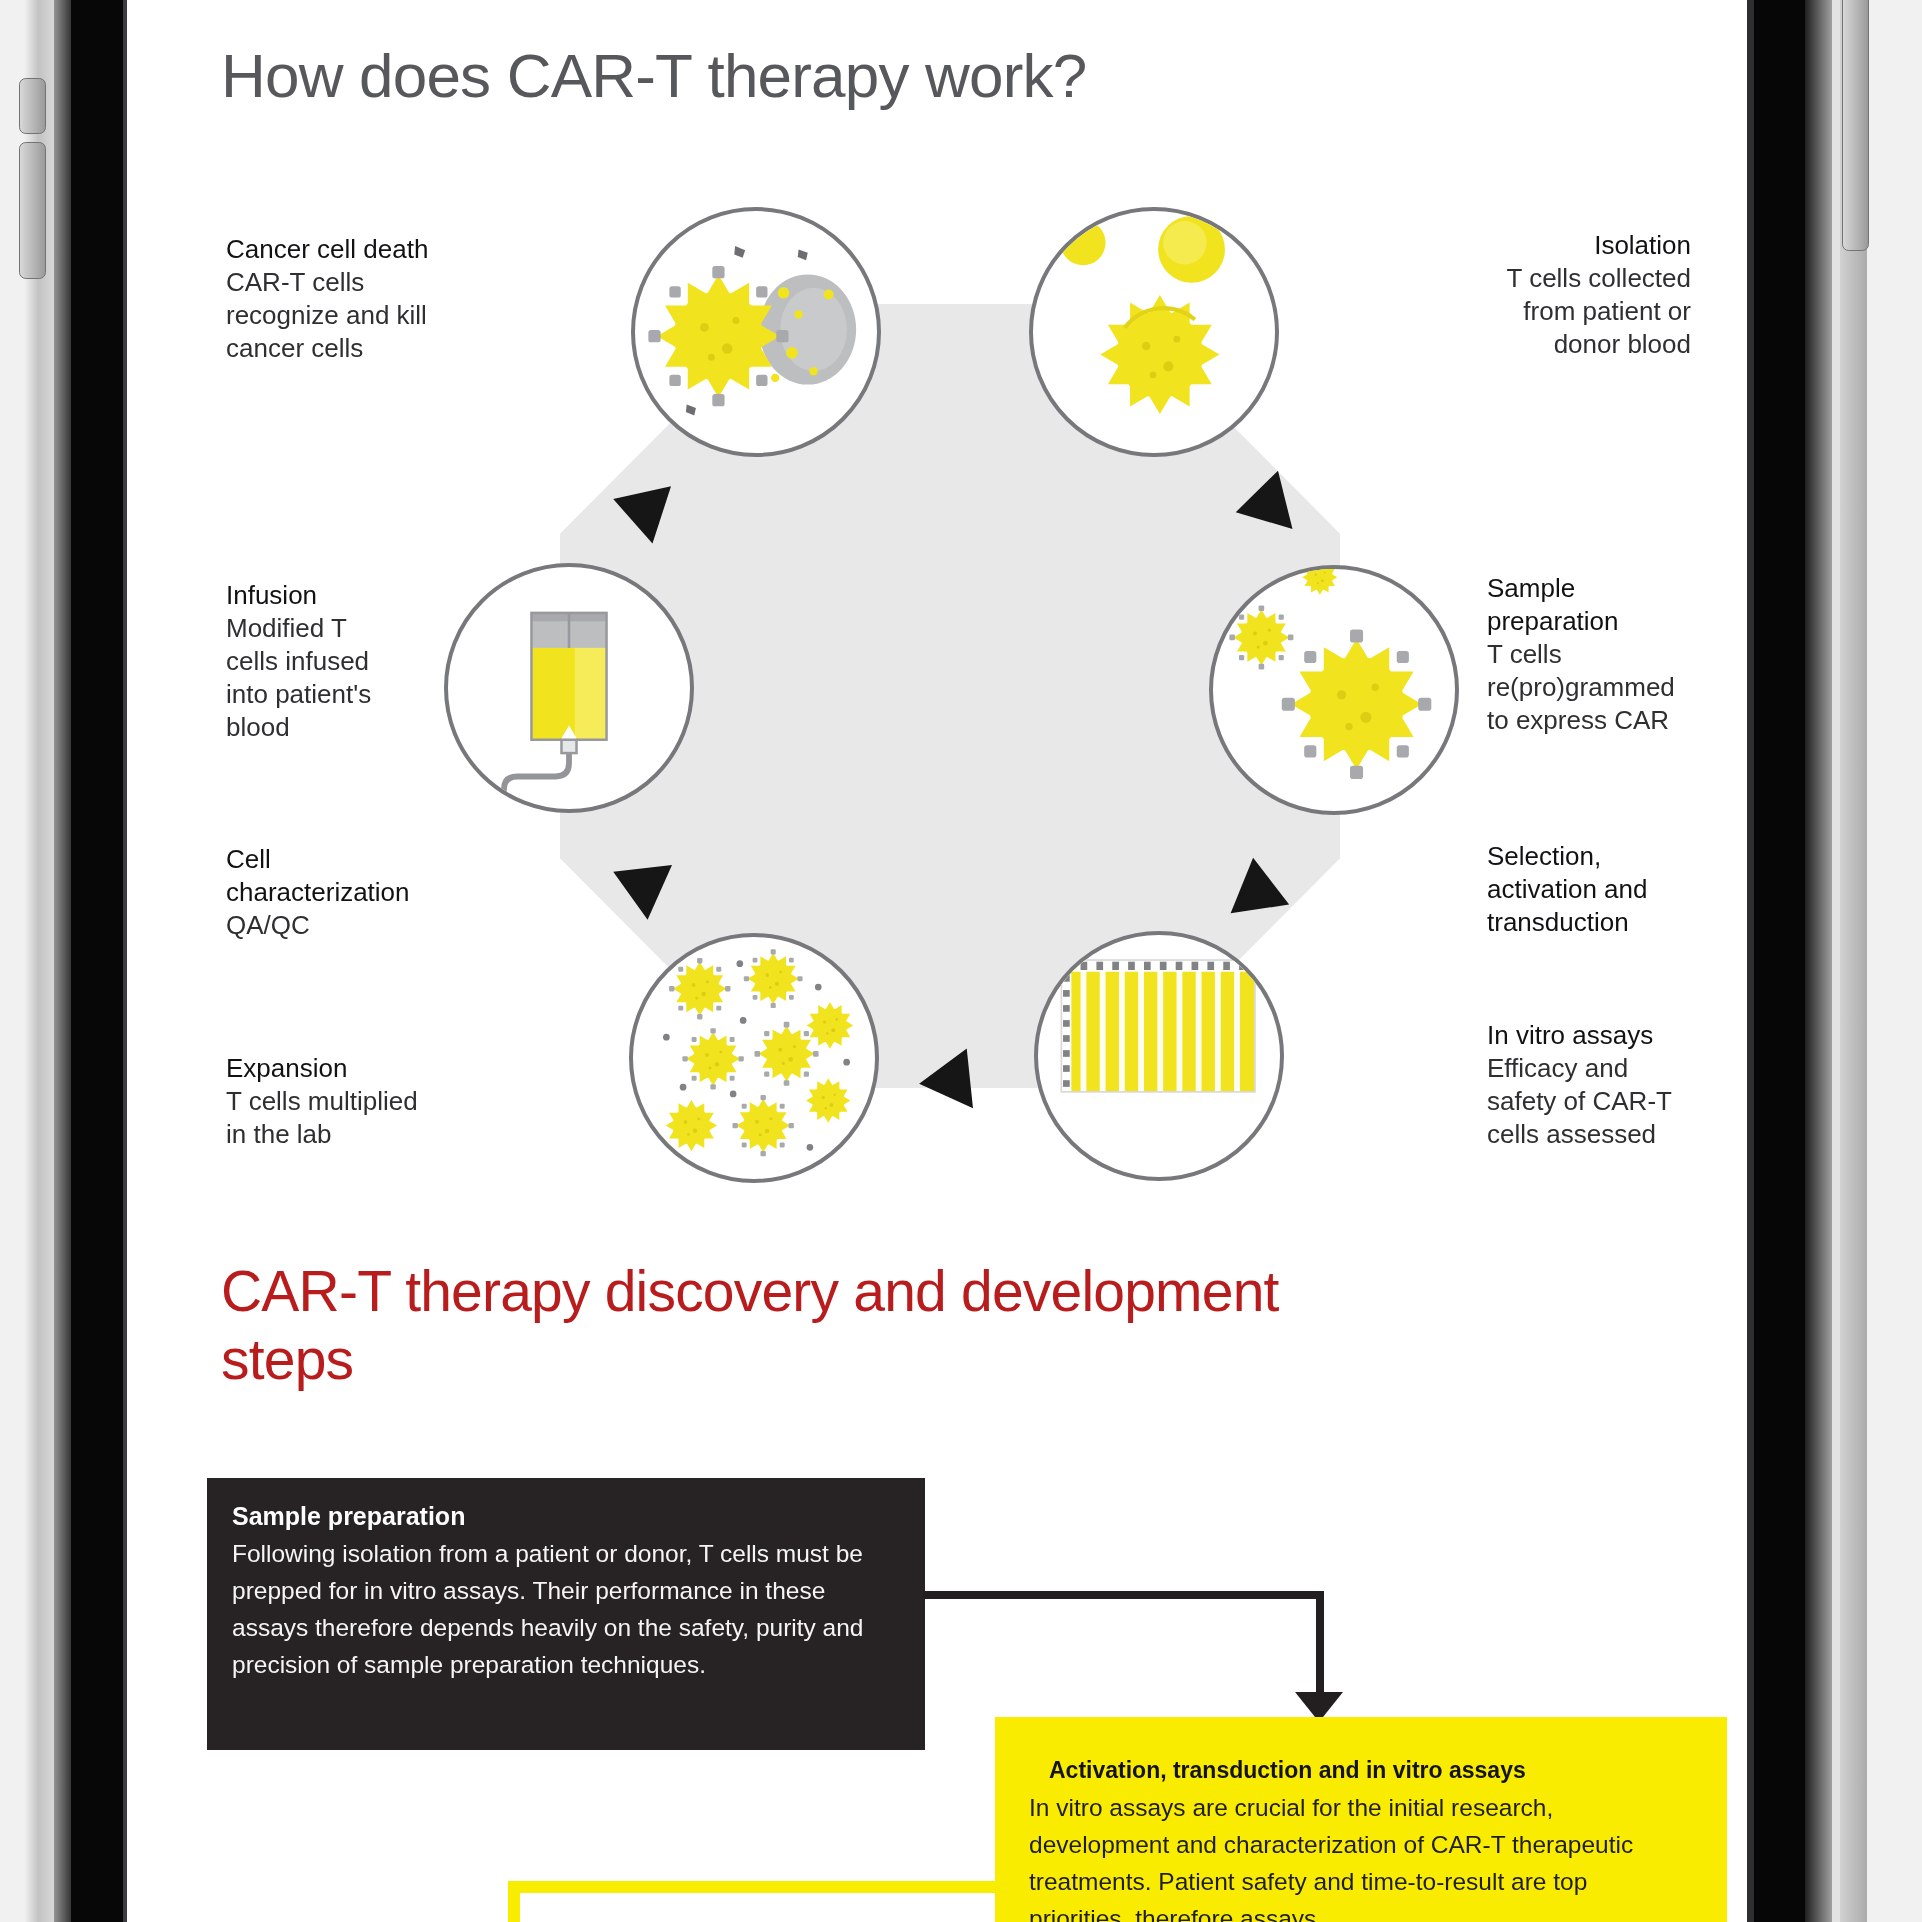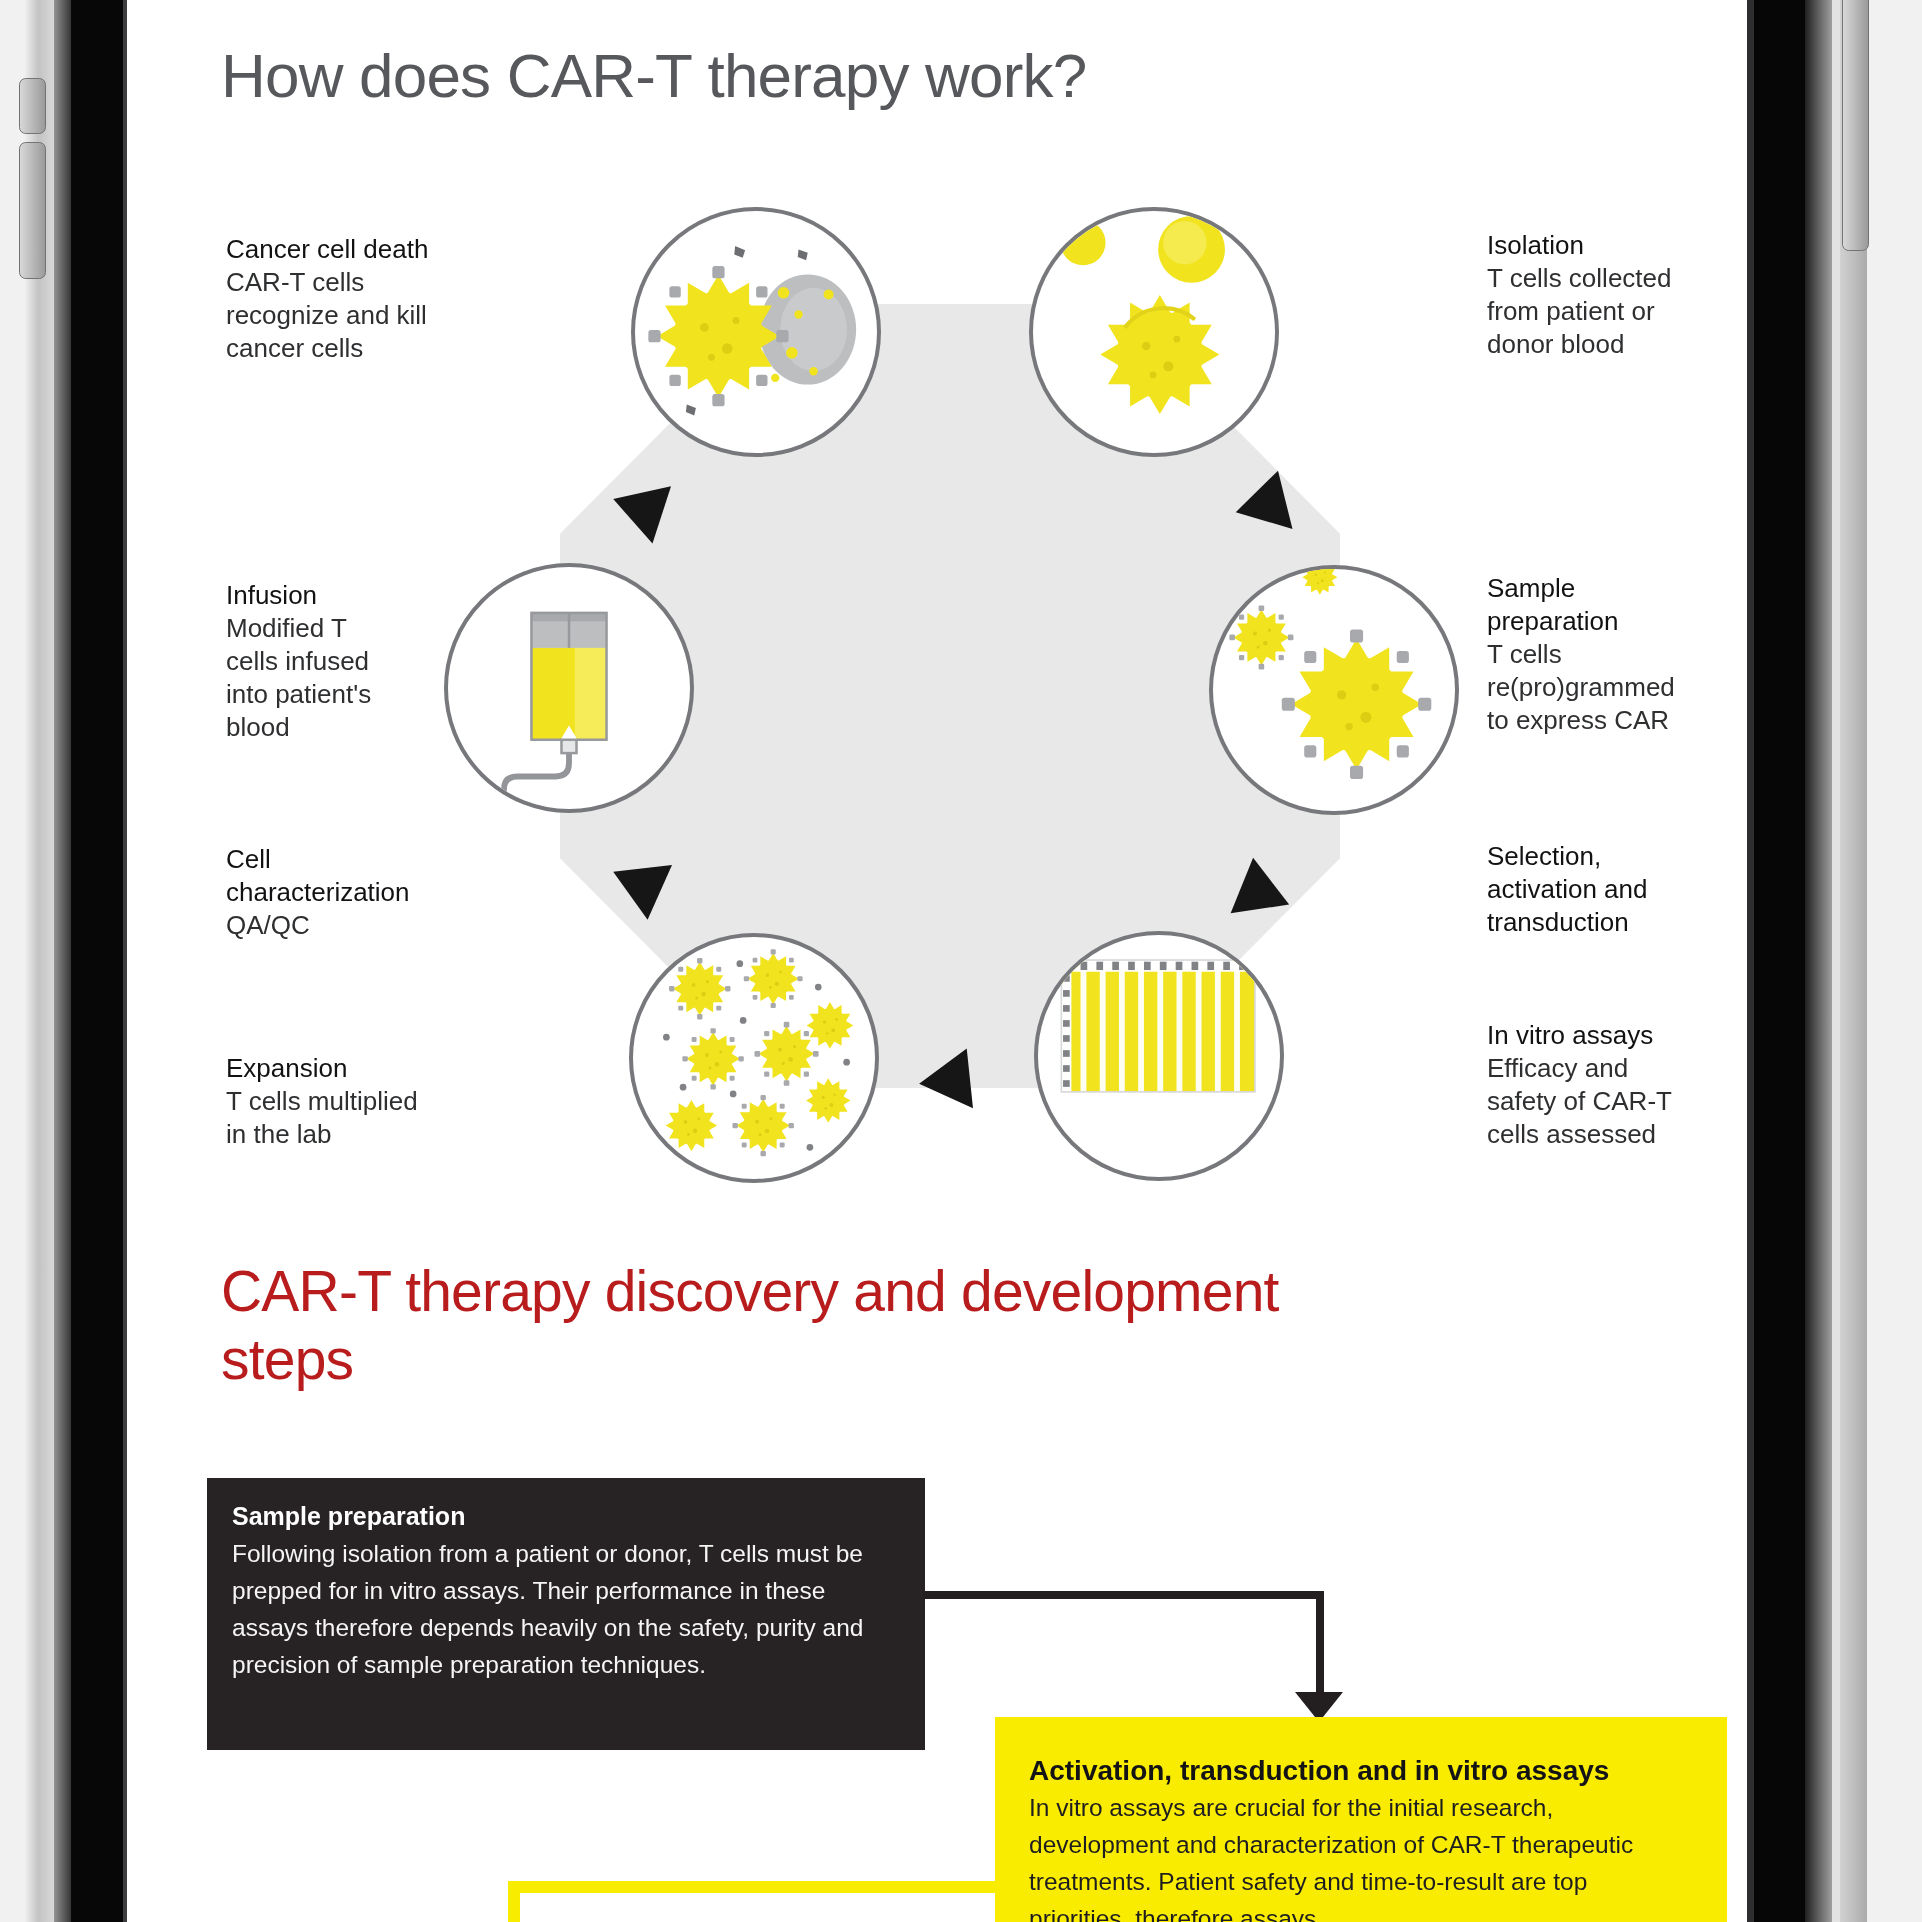--- a/index.html
+++ b/index.html
@@ -55,37 +55,37 @@
   .a3{left:611px;top:852px;transform:rotate(24deg);}
   .a4{left:1240px;top:865px;transform:rotate(22deg);}
   .a5{left:919px;top:1051px;transform:rotate(-6deg);}
 
   .slabel{position:absolute;font-size:26px;line-height:33px;color:#2E2F31;}
   .slabel .t{font-weight:normal;color:#121214;}
   .l1{left:226px;top:233px;width:218px;}
   .l2{left:226px;top:579px;width:175px;}
   .l3{left:226px;top:843px;width:229px;}
   .l4{left:226px;top:1020px;width:213px;margin-top:32px;}
-  .r1{left:1487px;top:229px;width:204px;}
+  .r1{left:1487px;top:229px;width:204px;text-align:right;}
   .r2{left:1487px;top:572px;width:184px;}
   .r3{left:1487px;top:840px;width:209px;}
   .r4{left:1487px;top:1019px;width:201px;}
 
   
   .box-black{position:absolute;left:207px;top:1478px;width:718px;height:272px;background:#272324;
     color:#F5F5F4;padding:20px 25px;box-sizing:border-box;}
   .box-black .bt{font-size:25px;font-weight:bold;line-height:37px;color:#FFFFFF;}
   .box-black .bb{font-size:24.5px;line-height:37px;}
   .conn-h{position:absolute;left:923px;top:1591px;width:400px;height:7.6px;background:#231F20;}
   .conn-v{position:absolute;left:1316px;top:1591px;width:7.6px;height:105px;background:#231F20;}
   .conn-arrow{position:absolute;left:1295px;top:1692px;width:0;height:0;
     border-left:24.5px solid transparent;border-right:24.5px solid transparent;border-top:30px solid #231F20;}
   .box-yellow{position:absolute;left:995px;top:1717px;width:732px;height:206px;background:#FAEC00;
     color:#1E1E20;padding:35px 34px 0 34px;box-sizing:border-box;overflow:hidden;}
-  .box-yellow .bt{font-size:28px;font-weight:bold;line-height:37px;color:#141416;}
+  .box-yellow .bt{font-size:23px;font-weight:bold;line-height:37px;color:#141416;margin-left:20px;}
   .box-yellow .bb{font-size:24.5px;line-height:37px;}
   .yconn-h{position:absolute;left:508px;top:1881px;width:489px;height:11.8px;background:#F8EC00;}
   .yconn-v{position:absolute;left:508px;top:1881px;width:11.8px;height:42px;background:#F8EC00;}
 </style>
 </head>
 <body>
 
 <div id="stage">
 
   <svg width="0" height="0" style="position:absolute" aria-hidden="true">

